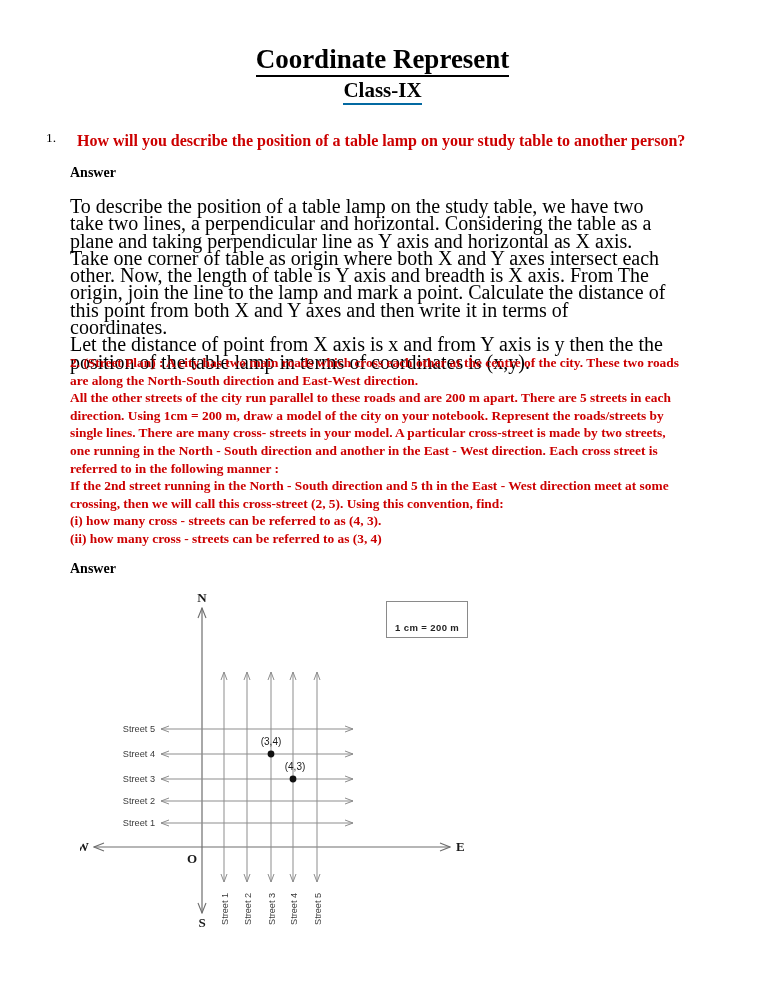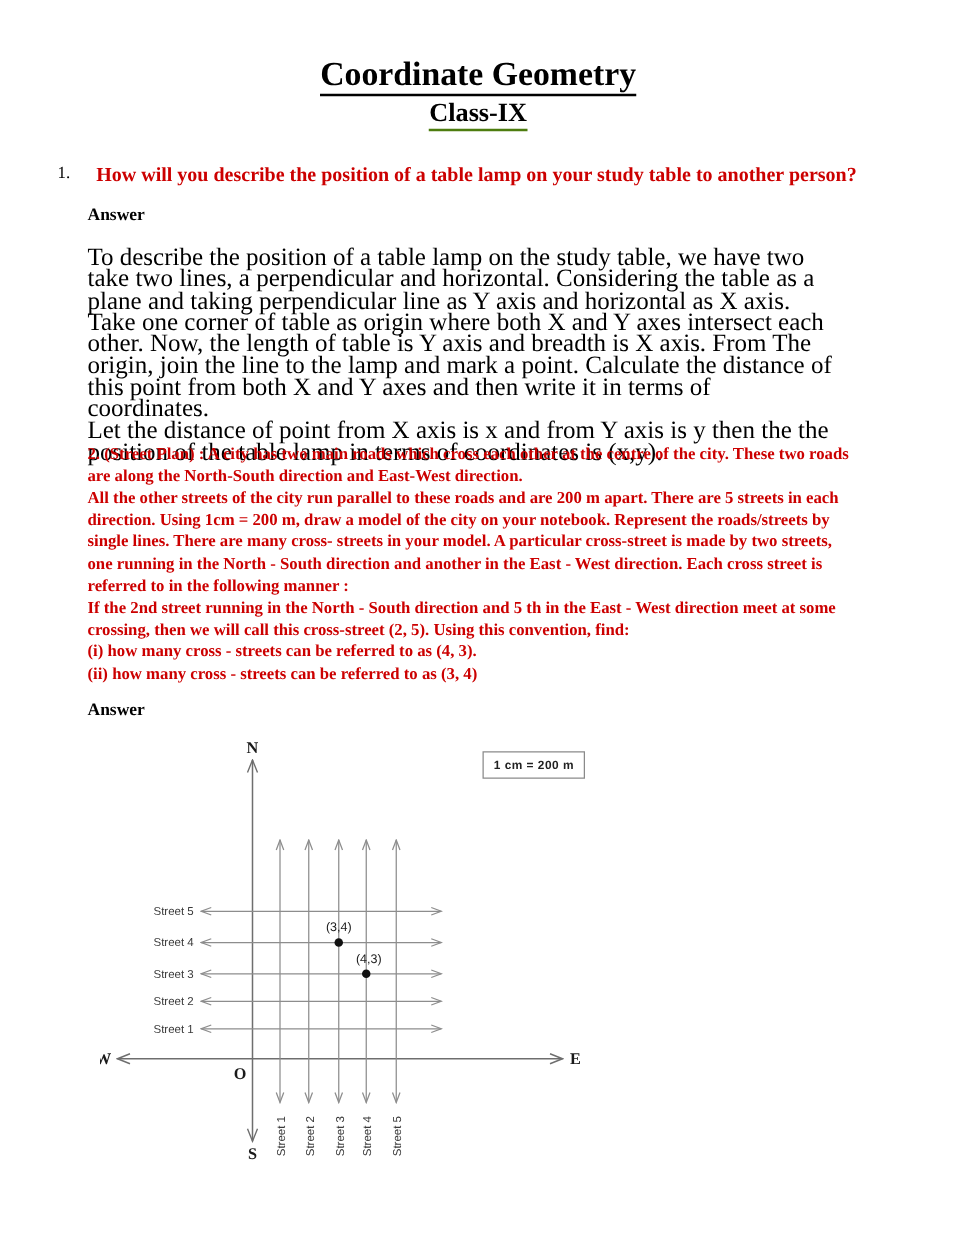--- a/index.html
+++ b/index.html
@@ -39,21 +39,21 @@
   .doc-subtitle {
     position: absolute;
     top: 78px;
     left: 0;
     width: 765px;
     text-align: center;
     font-size: 21px;
     font-weight: bold;
   }
   .doc-subtitle span {
-    border-bottom: 2px solid #4d7c0f;
+    border-bottom: 2px solid #0369a1;
     padding-bottom: 1px;
   }
 
   
   .q1-number {
     position: absolute;
     top: 130px;
     left: 46px;
     font-size: 13.5px;
     color: #000;
@@ -111,21 +111,21 @@
     height: 355px;
   }
   .diagram svg {
     display: block;
   }
   .legend-box {
     position: absolute;
     left: 386px;
     top: 601px;
     border: 1px solid #8a8a8a;
-    padding: 5px 8px 4px 8px;
+    padding: 20px 8px 4px 8px;
     font-family: "Liberation Sans", "DejaVu Sans", sans-serif;
     font-size: 9.5px;
     font-weight: bold;
     color: #222;
     background: #fff;
     letter-spacing: 0.4px;
   }
   .sv-label {
     font-family: "Liberation Sans", "DejaVu Sans", sans-serif;
     font-size: 9.2px;
@@ -146,21 +146,21 @@
     font-family: "Liberation Sans", "DejaVu Sans", sans-serif;
     font-size: 10px;
     fill: #1a1a1a;
   }
 </style>
 </head>
 <body>
 
 <div class="page">
 
-  <div class="doc-title"><span>Coordinate Geometry</span></div>
+  <div class="doc-title"><span>Coordinate Represent</span></div>
   <div class="doc-subtitle"><span>Class-IX</span></div>
 
   <div class="q1-number">1.</div>
   <div class="q1-text">How will you describe the position of a table lamp on your study table to another person?</div>
 
   <div class="answer-label-1">Answer</div>
   <div class="para-1" style="white-space:pre-line;">To describe the position of a table lamp on the study table, we have two take two lines, a perpendicular and horizontal. Considering the table as a plane and taking perpendicular line as Y axis and horizontal as X axis. Take one corner of table as origin where both X and Y axes intersect each other. Now, the length of table is Y axis and breadth is X axis. From The origin, join the line to the lamp and mark a point. Calculate the distance of this point from both X and Y axes and then write it in terms of coordinates.
 Let the distance of point from X axis is x and from Y axis is y then the the position of the table lamp in terms of coordinates is (x,y).</div>
 
   <div class="q2-text" style="white-space:pre-line;">2. (Street Plan) : A city has two main roads which cross each other at the centre of the city. These two roads are along the North-South direction and East-West direction.

